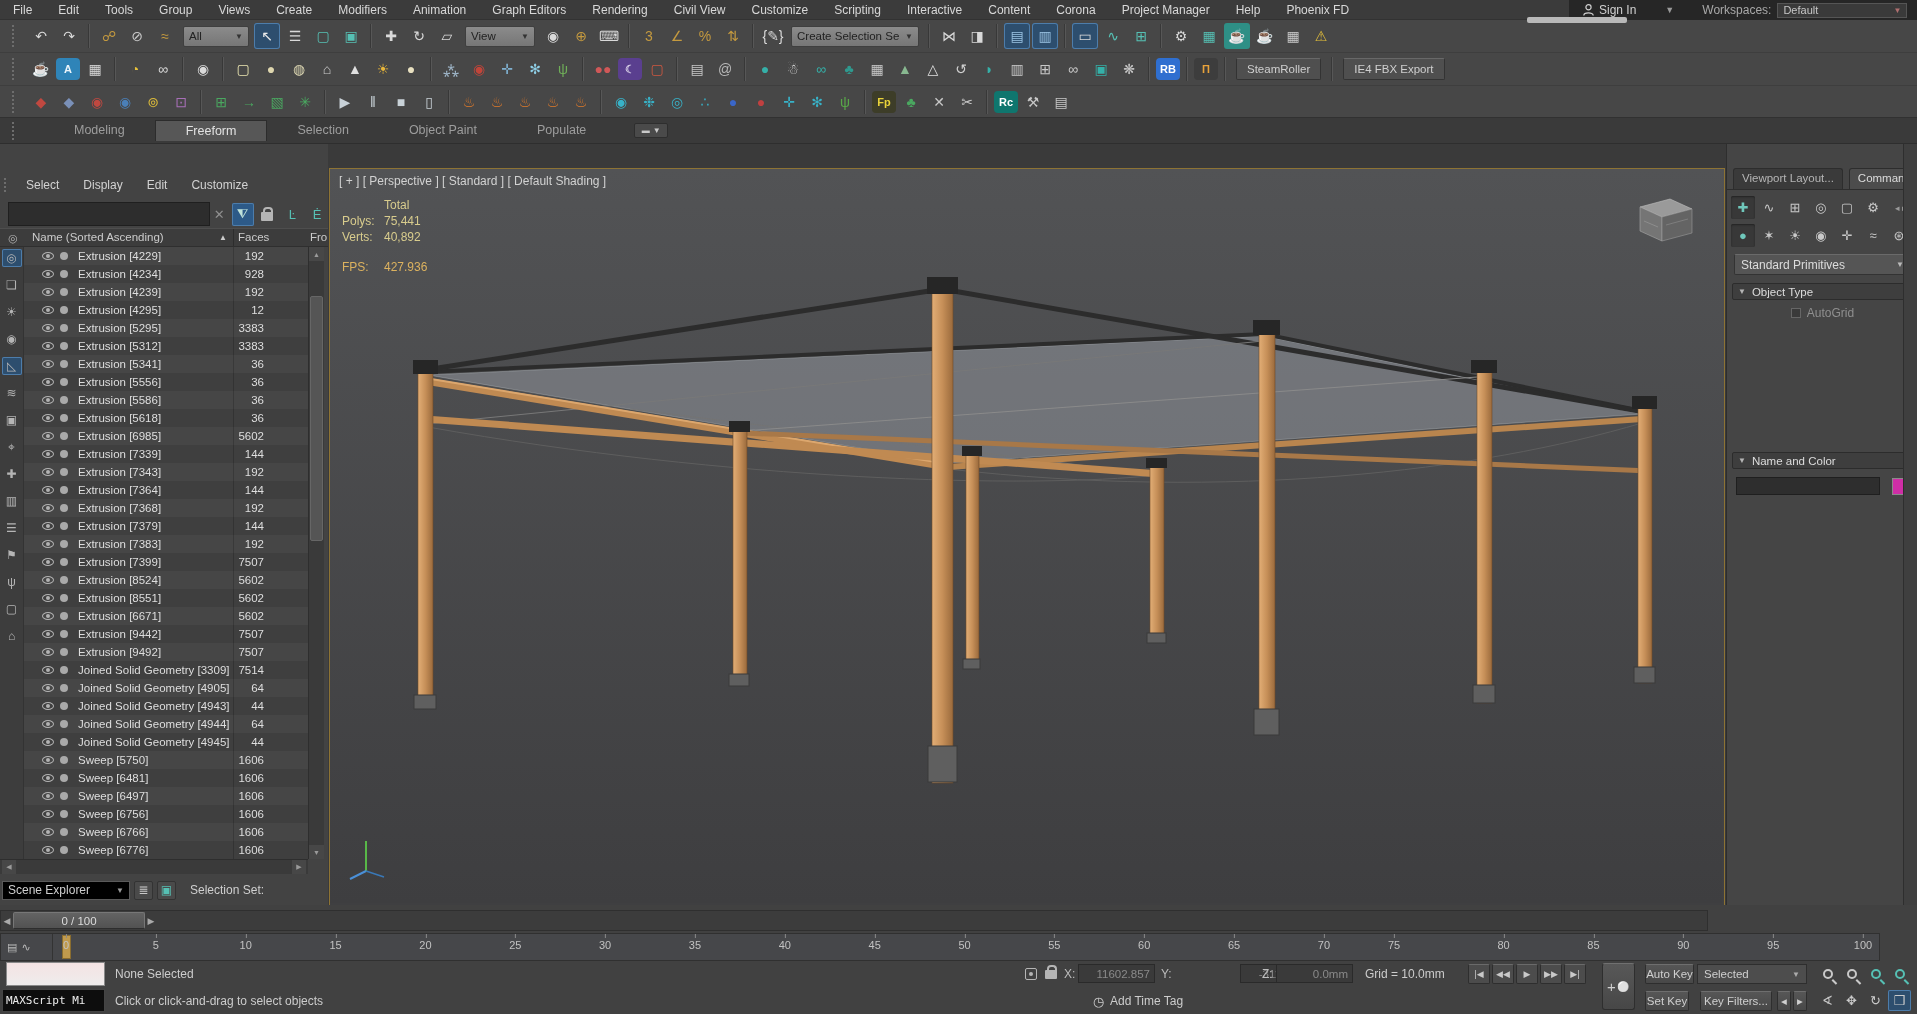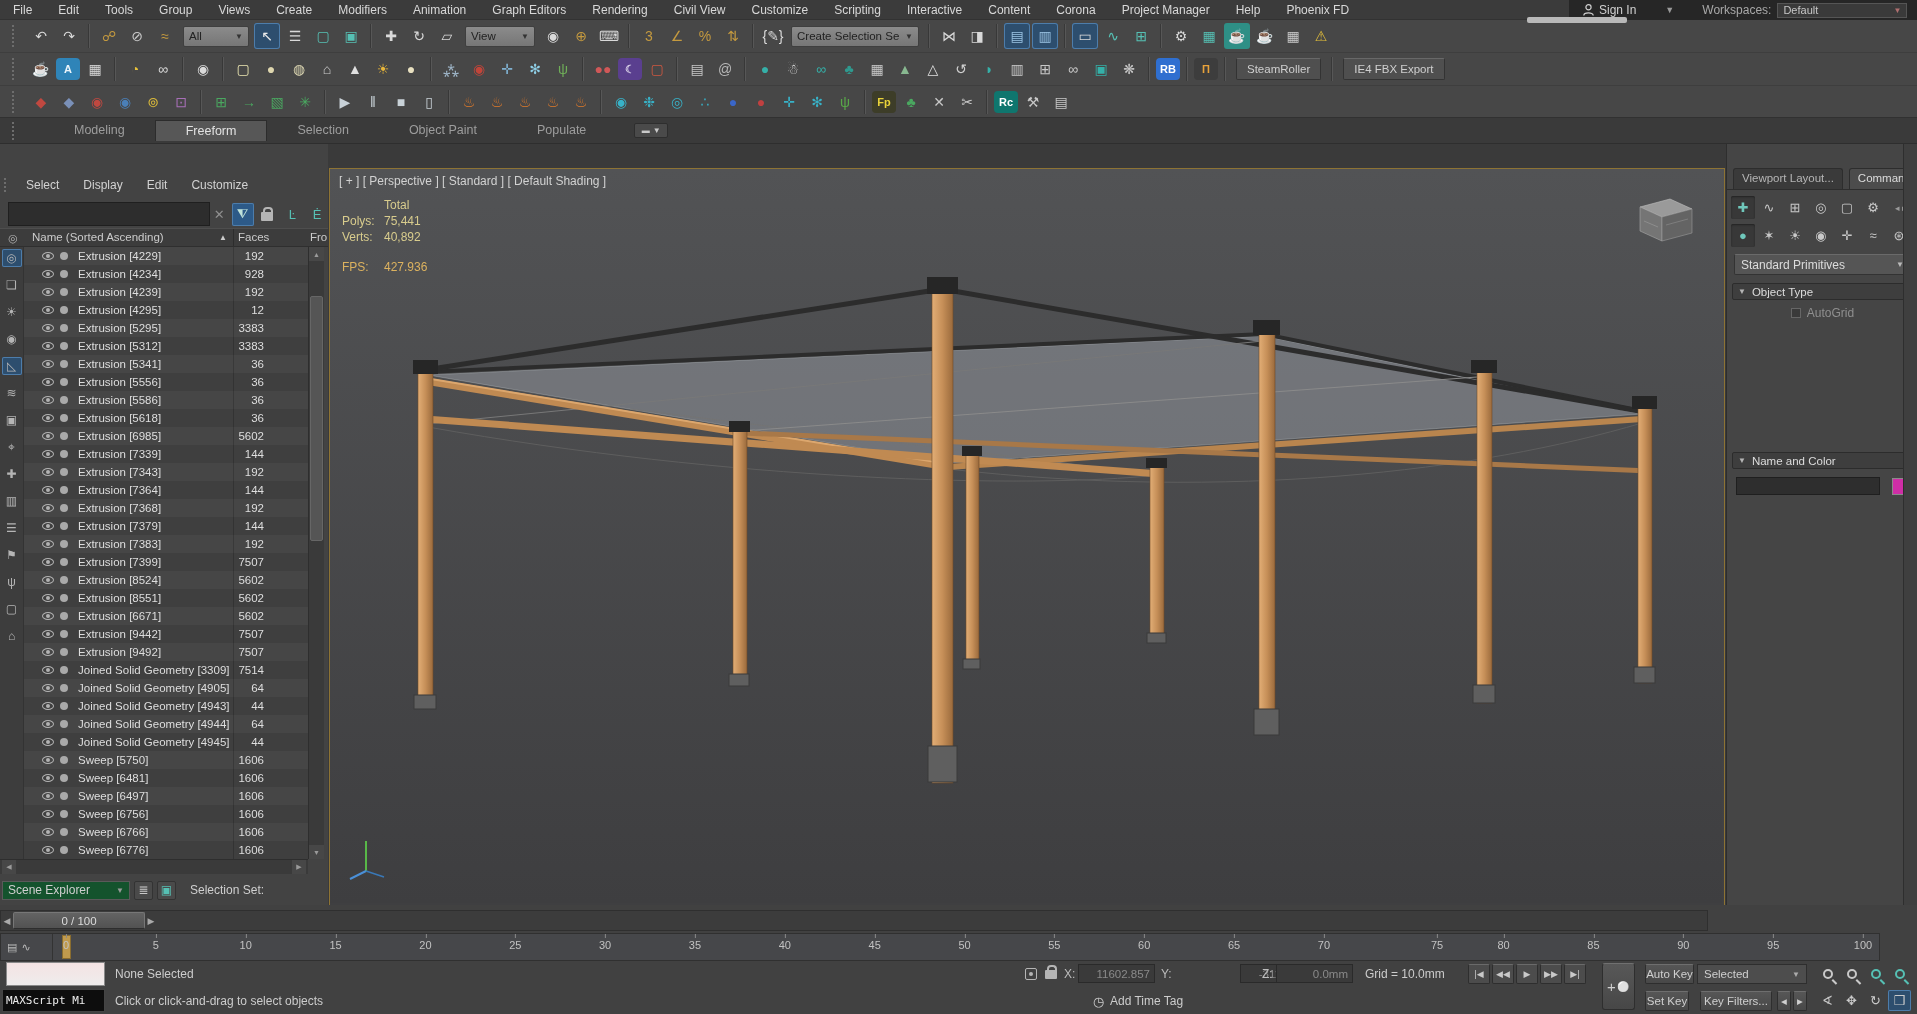--- a/index.html
+++ b/index.html
@@ -83,21 +83,21 @@
   .dotc { width:8px; height:8px; border-radius:50%; background:#a9a9a9; margin-right:10px; flex:0 0 auto; }
   .ename { white-space:nowrap; }
   .efaces { position:absolute; left:186px; width:54px; text-align:right; }
   #vscroll { width:16px; background:#3a3a3a; border-left:1px solid #2e2e2e; position:relative; }
   #vscroll .sb-a { height:14px; display:flex; align-items:center; justify-content:center; font-size:7px; color:#9a9a9a; background:#474747; }
   #vscroll .sb-a.bot { position:absolute; bottom:0; width:100%; }
   #vscroll .sb-t { position:absolute; top:8%; left:1px; width:13px; height:40%; background:#555; border:1px solid #666; border-radius:2px; }
   #hscroll { position:absolute; left:0; top:715px; width:308px; height:15px; background:#3a3a3a; border-top:1px solid #2e2e2e; }
   #hscroll .sb-a { position:absolute; top:0; width:14px; height:14px; display:flex; align-items:center; justify-content:center; font-size:7px; color:#9a9a9a; background:#474747; }
   .exp-footer { position:absolute; left:0; top:734px; width:328px; height:24px; background:#434343; display:flex; align-items:center; }
-  .ef-combo { width:128px; height:19px; margin-left:2px; background:#14532d; border:1px solid #5a5a5a;
+  .ef-combo { width:128px; height:19px; margin-left:2px; background:#000000; border:1px solid #5a5a5a;
     display:flex; align-items:center; justify-content:space-between; padding:0 5px; color:#cfcfcf; }
   .ef-combo .chev { font-size:8px; color:#999; }
   .ef-ico { width:19px; height:19px; margin-left:4px; display:flex; align-items:center; justify-content:center;
     font-size:12px; color:#c9c9c9; background:#4a4a4a; border:1px solid #333; border-radius:2px; }
   .ef-ico.teal { color:#56c0b4; }
   .ef-label { margin-left:14px; color:#cfcfcf; }
 
   
   #viewport { position:absolute; left:330px; top:169px; width:1394px; height:736px;
     outline:1px solid #8d7334; background:linear-gradient(#515254,#3f3f41); }
@@ -837,21 +837,21 @@
         <span class="tick" style="left: 459.25px;">25</span>
         <span class="tick" style="left: 549.1px;">30</span>
         <span class="tick" style="left: 638.95px;">35</span>
         <span class="tick" style="left: 728.8px;">40</span>
         <span class="tick" style="left: 818.65px;">45</span>
         <span class="tick" style="left: 908.5px;">50</span>
         <span class="tick" style="left: 998.35px;">55</span>
         <span class="tick" style="left: 1088.2px;">60</span>
         <span class="tick" style="left: 1178.05px;">65</span>
         <span class="tick" style="left: 1267.9px;">70</span>
-        <span class="tick" style="left: 1381px; text-align: center;">75</span>
+        <span class="tick" style="left: 1338px; text-align: center;">75</span>
         <span class="tick" style="left: 1447.6px;">80</span>
         <span class="tick" style="left: 1537.45px;">85</span>
         <span class="tick" style="left: 1627.3px;">90</span>
         <span class="tick" style="left: 1717.15px;">95</span>
         <span class="tick" style="left: 1807px;">100</span>
       </div>
   </div>
 
   <div id="statusA" class="statusrow">
     <div class="pinkbox"></div>

